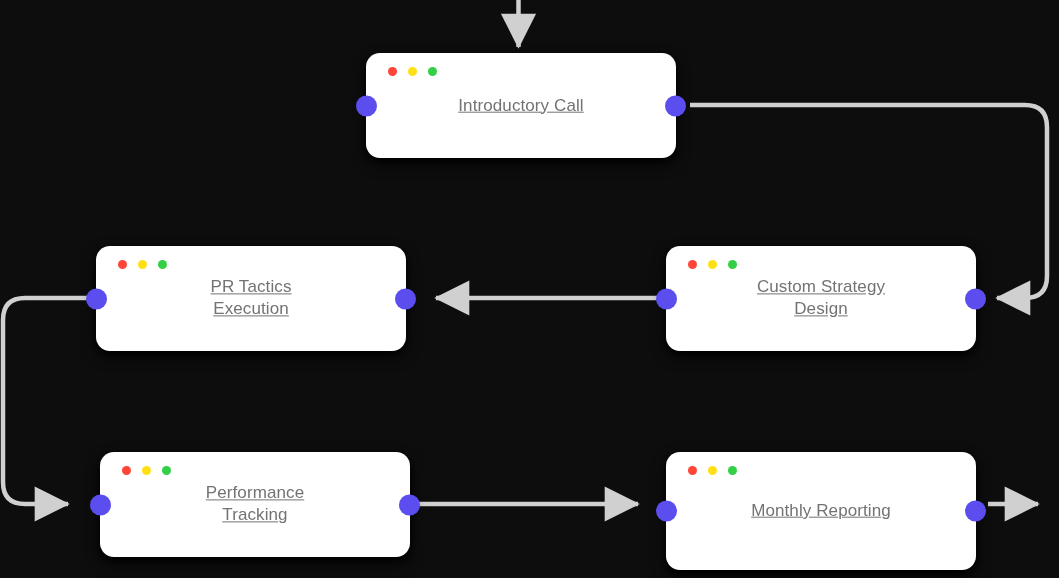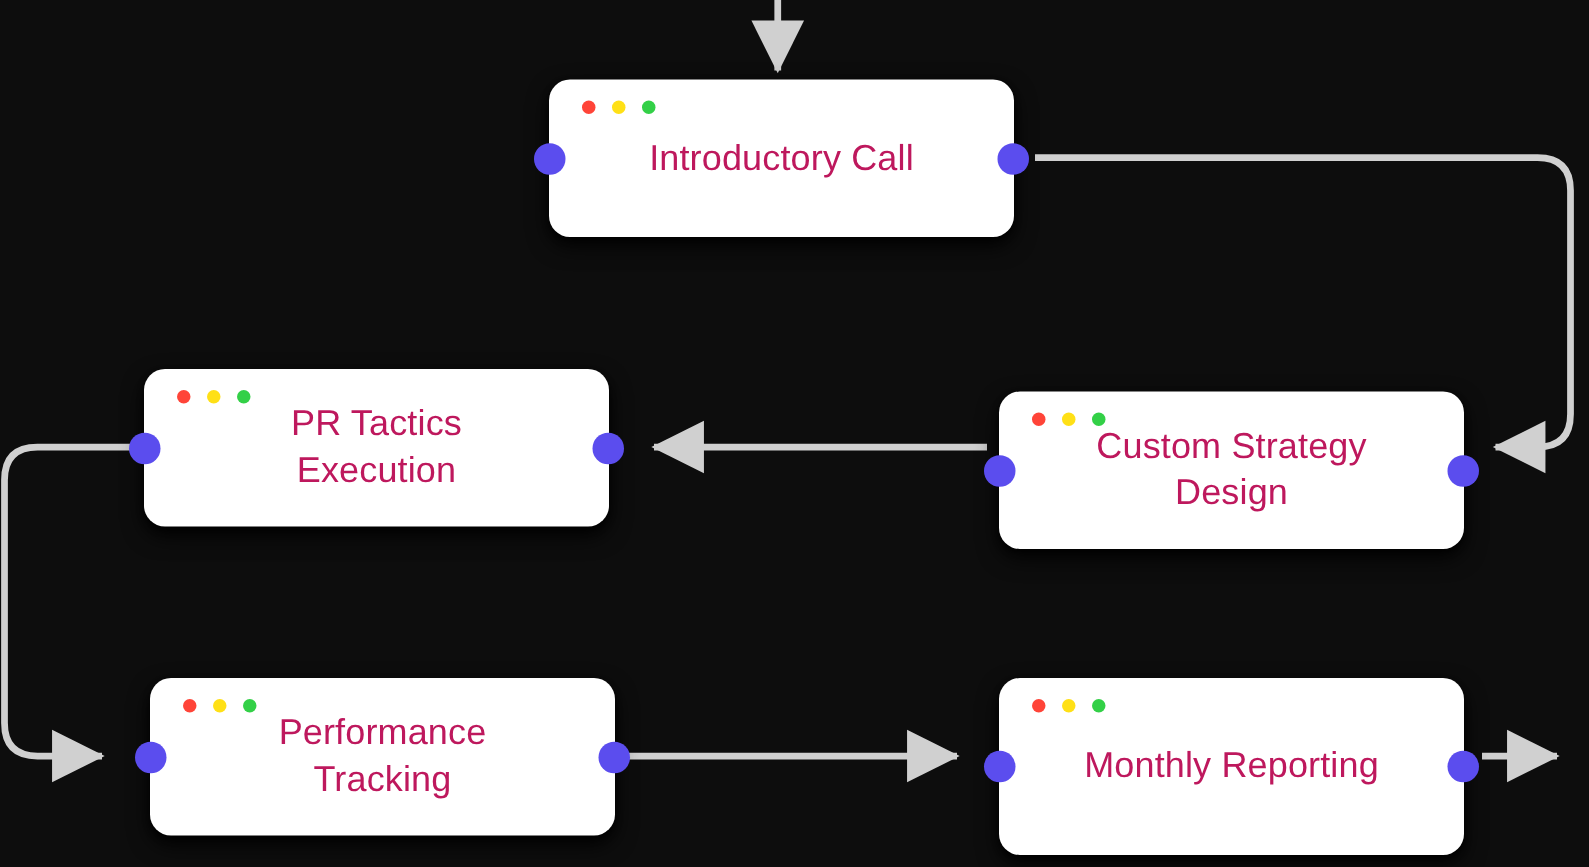--- a/index.html
+++ b/index.html
@@ -44,28 +44,29 @@
     border-radius: 50%;
     display: block;
   }
   .node-label {
     position: absolute;
     left: 0;
     right: 0;
     top: 50%;
     transform: translateY(-50%);
     text-align: center;
-    color: #be185d;
-    font-size: 24px;
+    color: #737373;
+    font-size: 17px;
     font-weight: 400;
     line-height: 1.33;
     letter-spacing: 0.1px;
     padding: 0 34px;
     box-sizing: border-box;
     white-space: pre-line;
+    text-decoration: underline;
   }
   .handle {
     position: absolute;
     width: 21px;
     height: 21px;
     border-radius: 50%;
     background: #5b4dee;
     top: 50%;
     transform: translateY(-50%);
     z-index: 3;
@@ -102,21 +103,21 @@
     <div class="dots">
       <span class="dot" style="background:#ff4438"></span>
       <span class="dot" style="background:#ffe016"></span>
       <span class="dot" style="background:#33d047"></span>
     </div>
     <div class="node-label">Introductory Call</div>
     <span class="handle left"></span>
     <span class="handle right"></span>
   </div>
 
-  <div class="node" style="left:666px; top:246px; width:310px; height:105px;margin-top:15px;">
+  <div class="node" style="left:666px; top:246px; width:310px; height:105px;">
     <div class="dots">
       <span class="dot" style="background:#ff4438"></span>
       <span class="dot" style="background:#ffe016"></span>
       <span class="dot" style="background:#33d047"></span>
     </div>
     <div class="node-label">Custom Strategy
 Design</div>
     <span class="handle left"></span>
     <span class="handle right"></span>
   </div>

